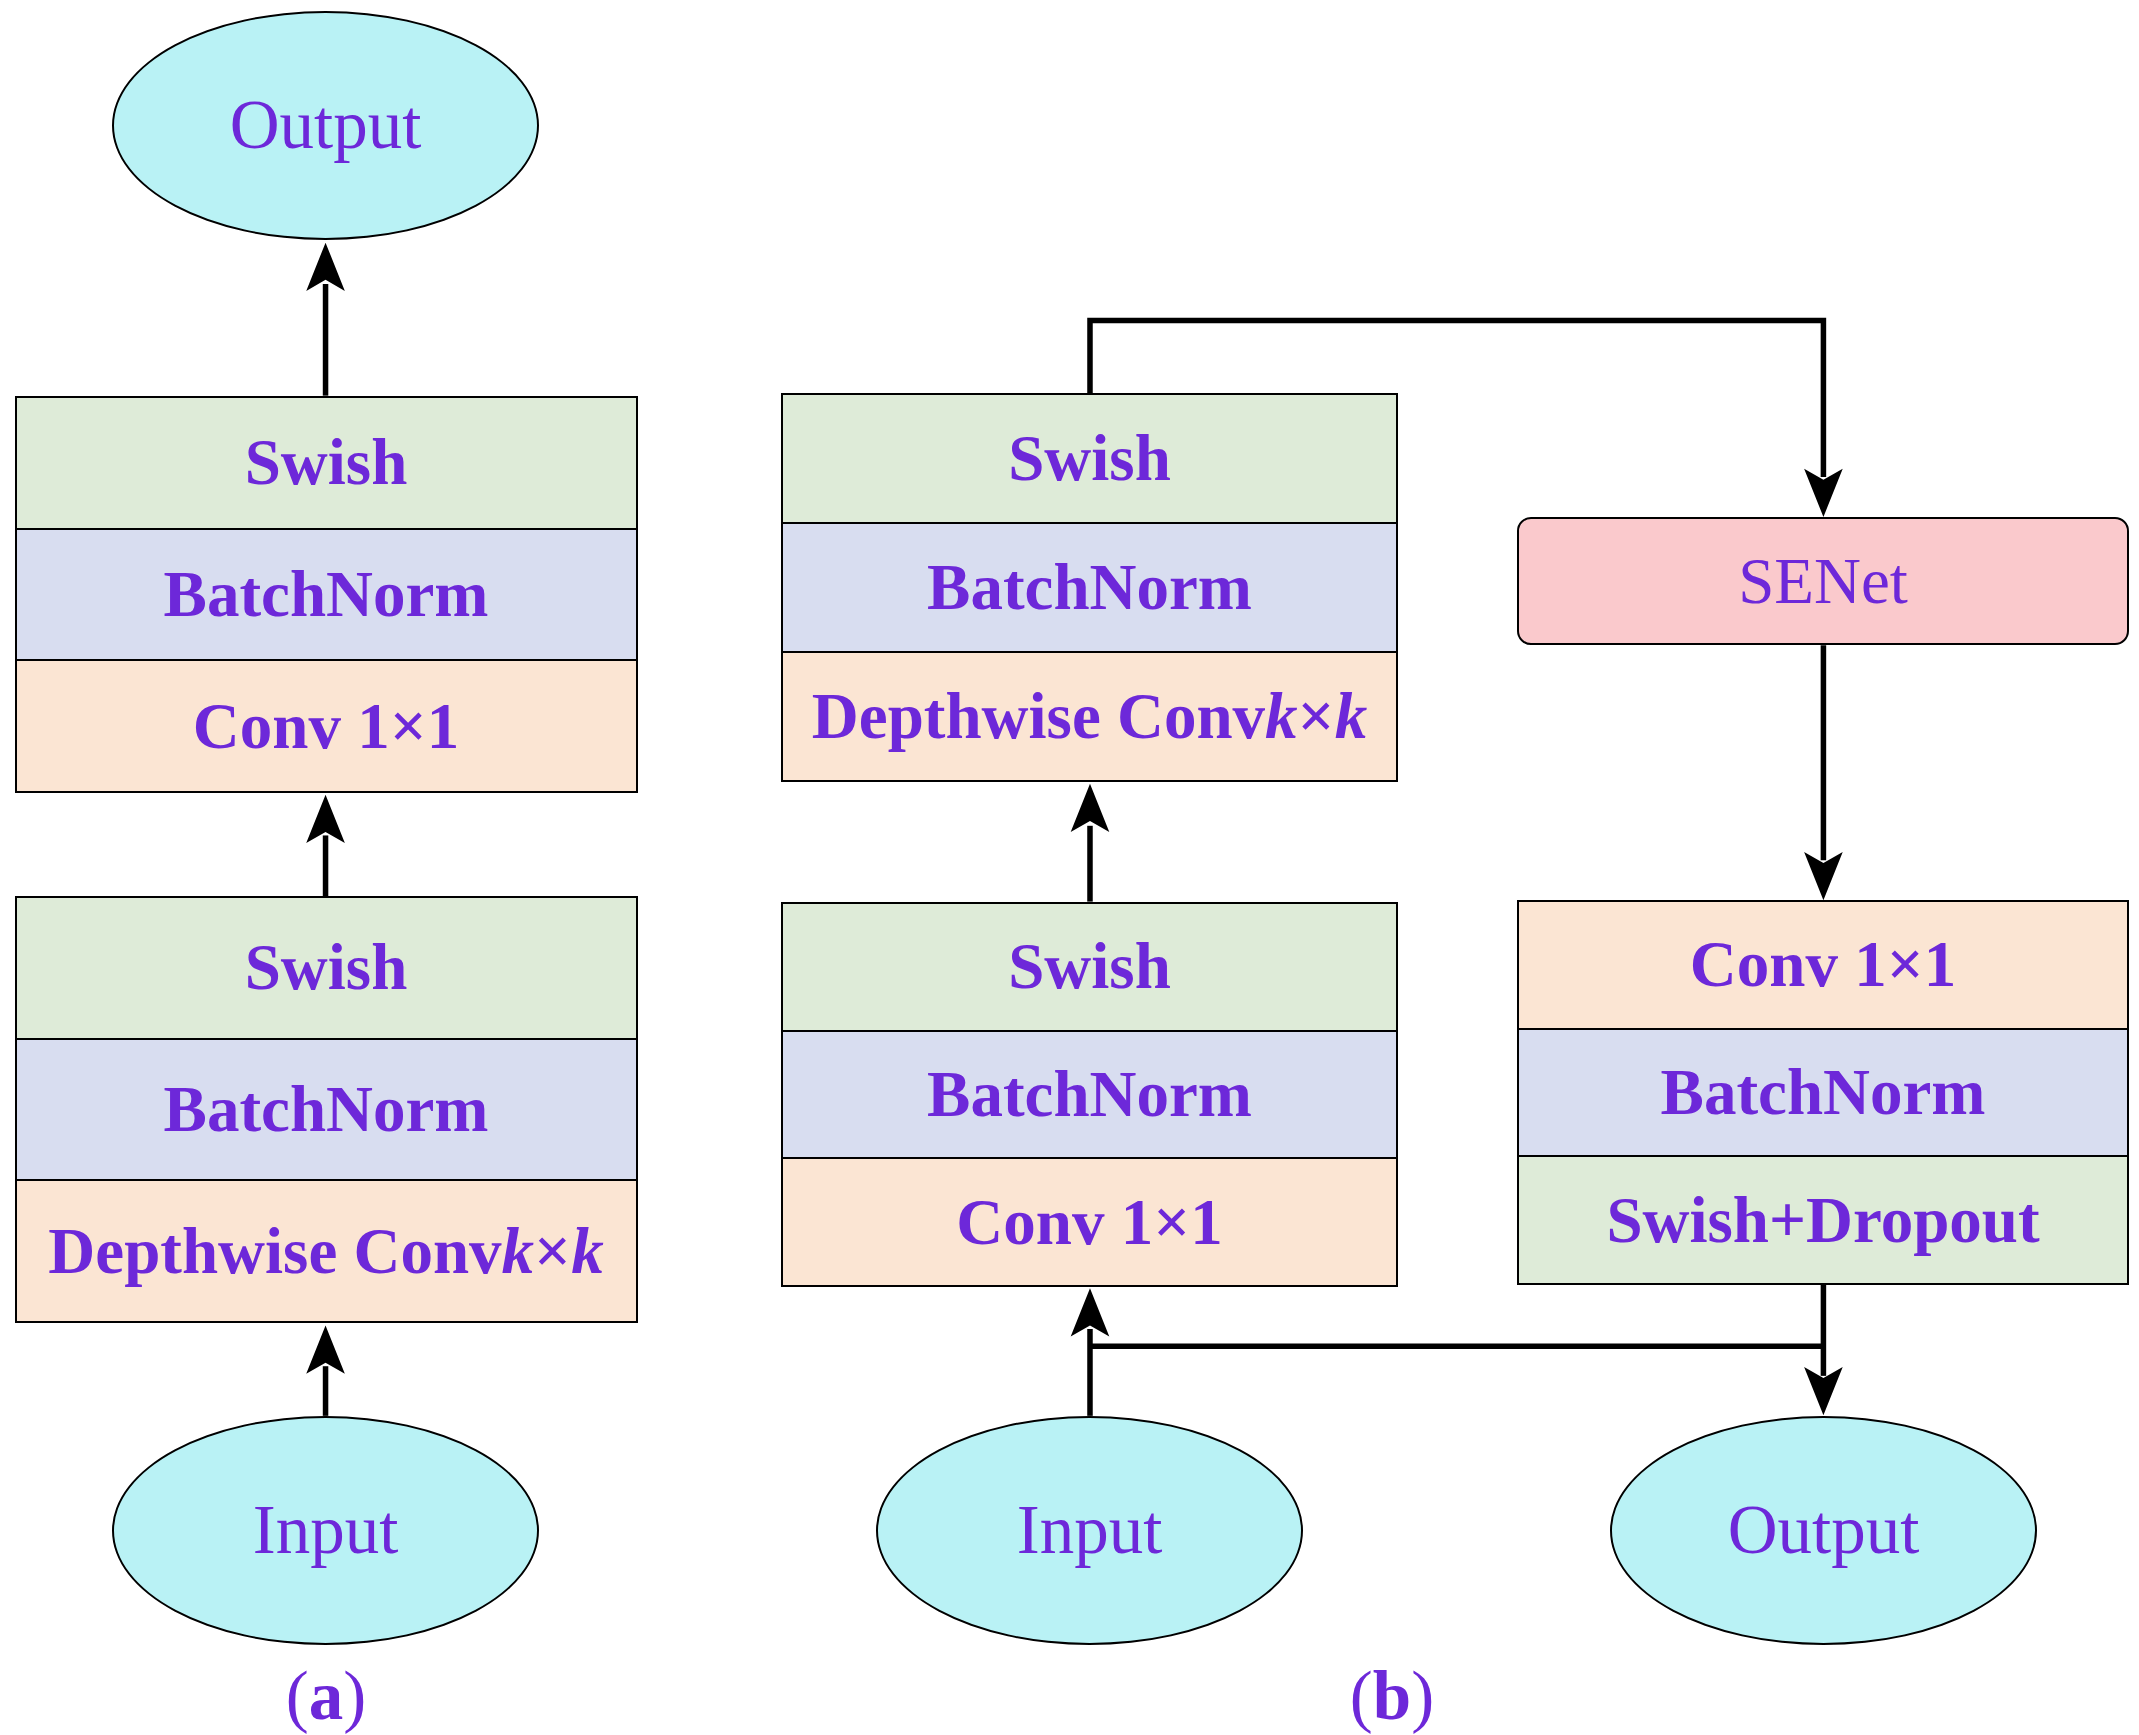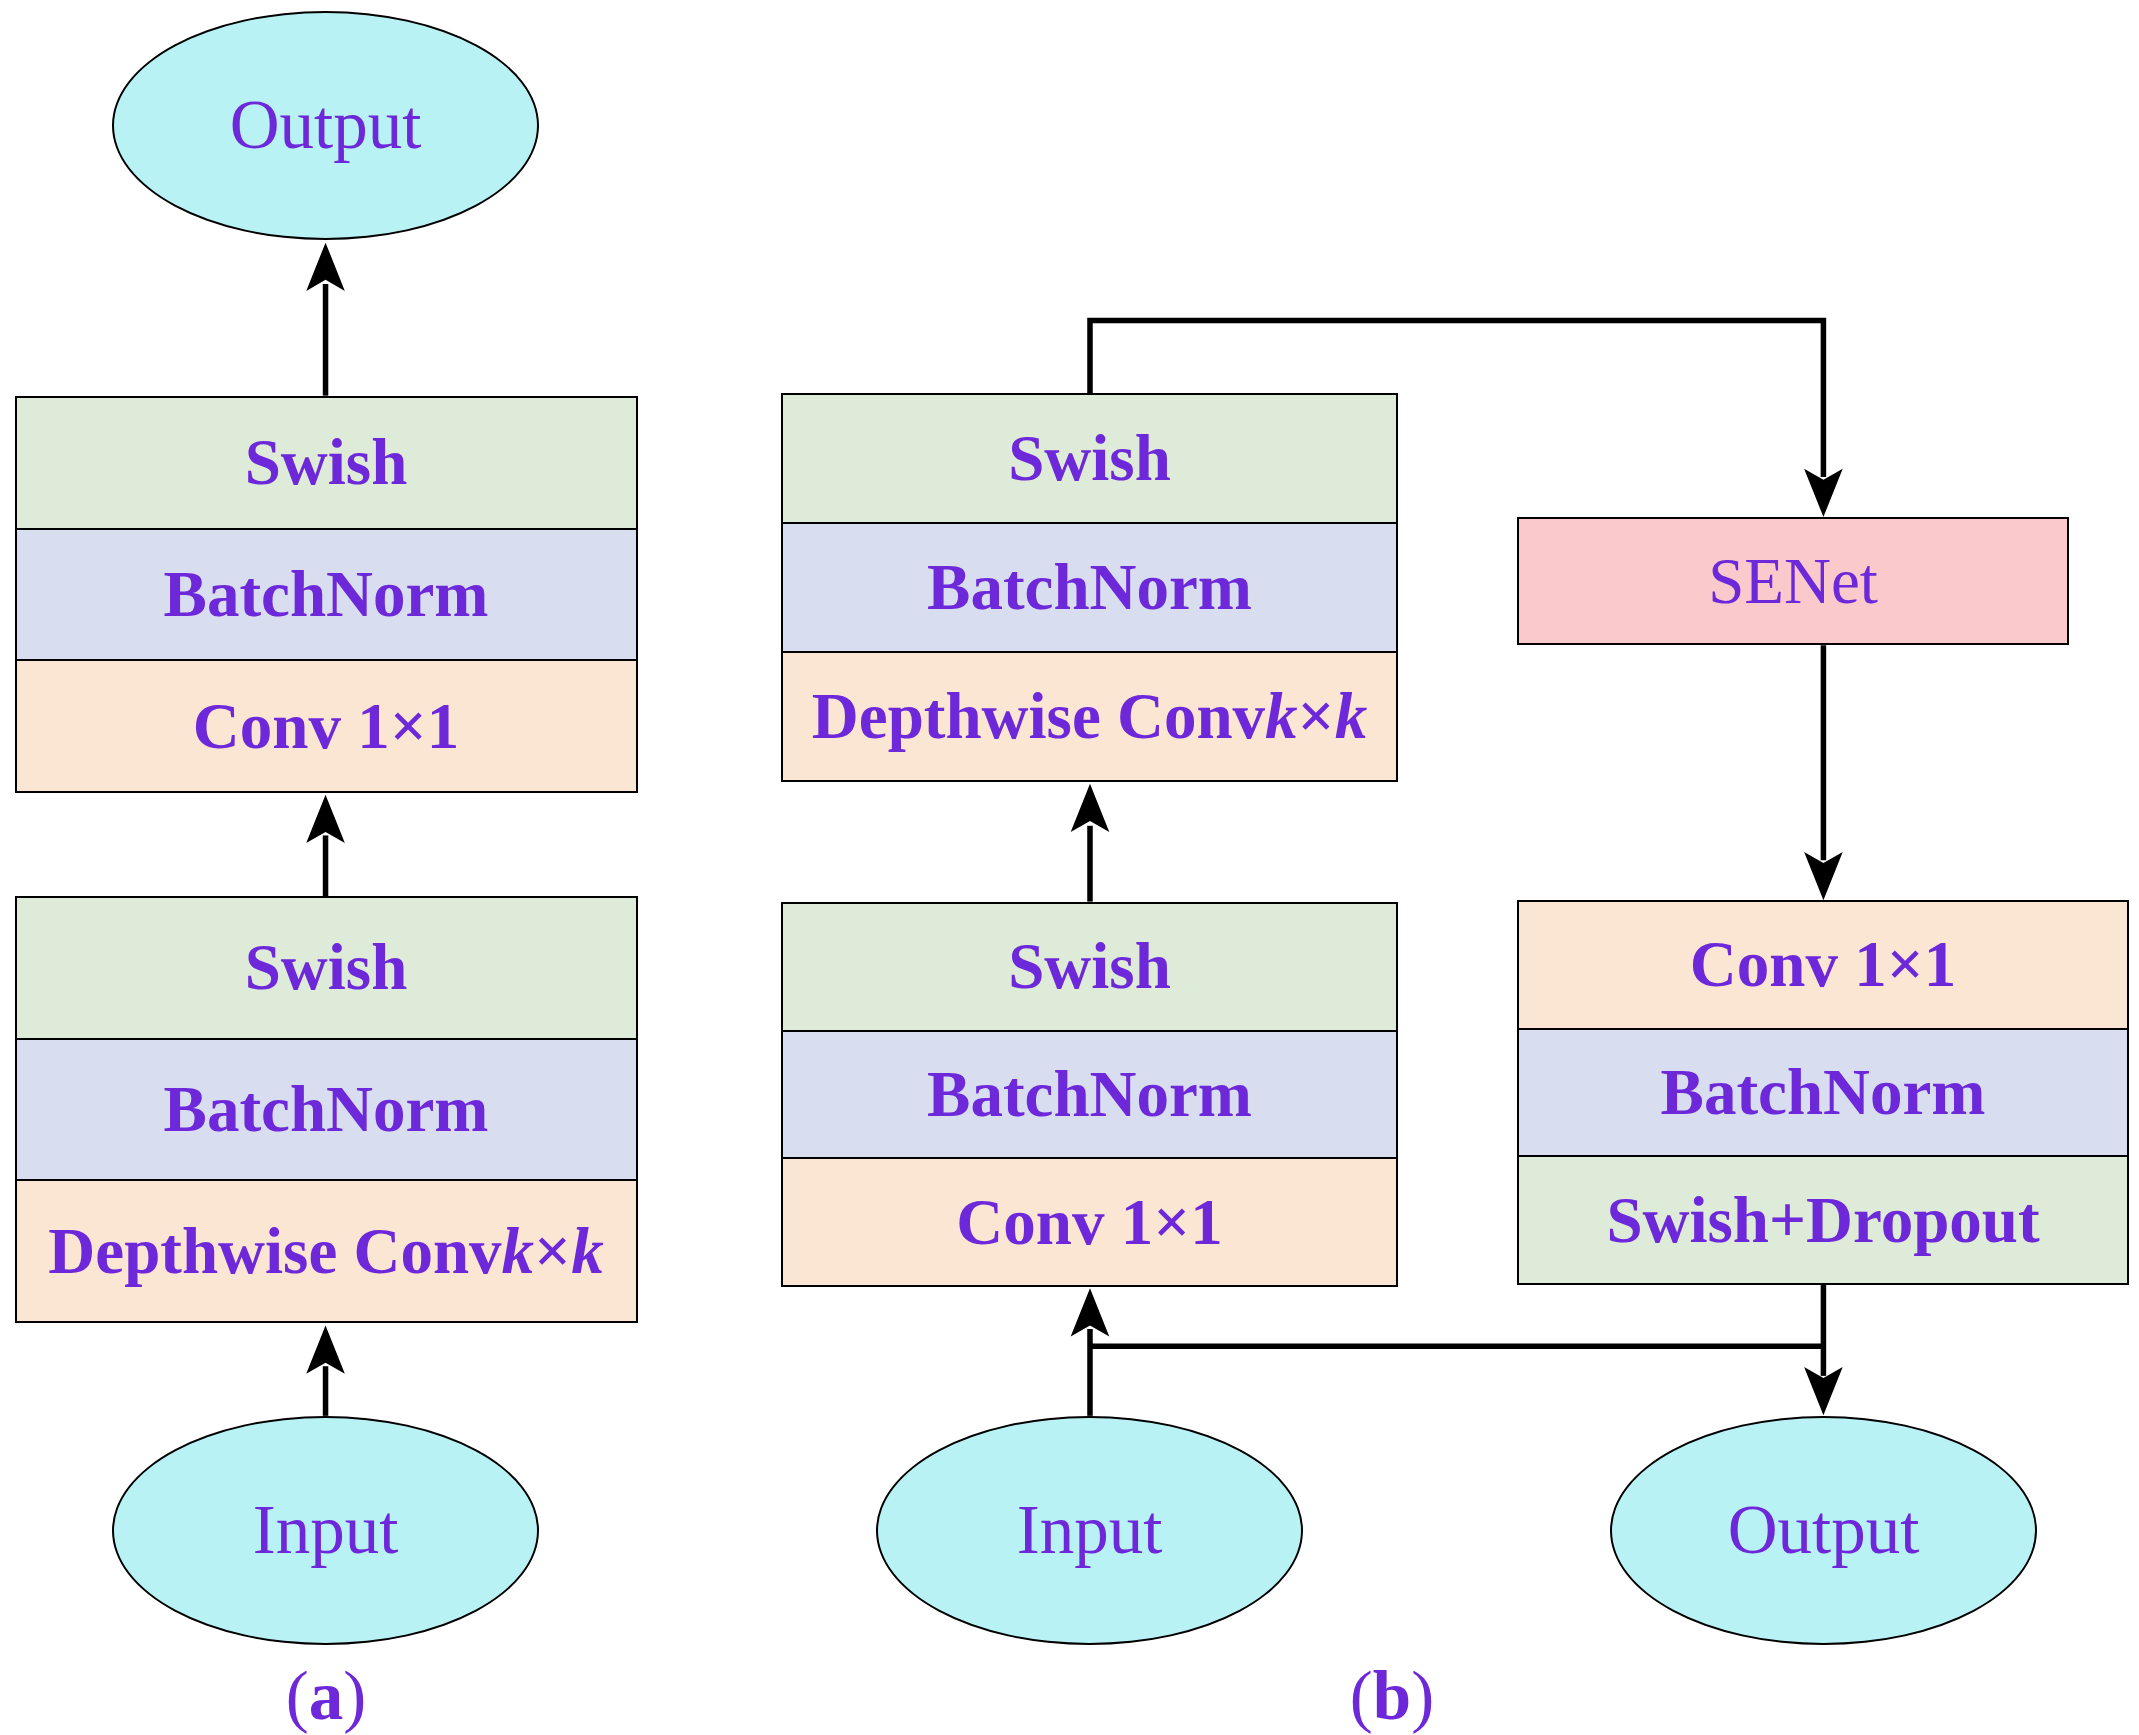--- a/index.html
+++ b/index.html
@@ -102,21 +102,21 @@
         <span style="font-style: italic;">k</span>
       </div>
   </div>
 
   <div class="node stack" style="left:781px;top:902px;width:617px;height:385px;">
     <div class="row green">Swish</div>
     <div class="row lavender">BatchNorm</div>
     <div class="row peach">Conv 1×1</div>
   </div>
 
-  <div class="node senet" style="left:1517px;top:517px;width:552px;height:128px;">
+  <div class="node senet" style="left:1517px;top:517px;width:612px;height:128px;border-radius:14px;">
     <span>SENet</span>
   </div>
 
   <div class="node stack" style="left:1517px;top:900px;width:612px;height:385px;">
     <div class="row peach">Conv 1×1</div>
     <div class="row lavender">BatchNorm</div>
     <div class="row green">Swish+Dropout</div>
   </div>
 
   <div class="node ellipse" style="left:876px;top:1416px;width:427px;height:229px;">

